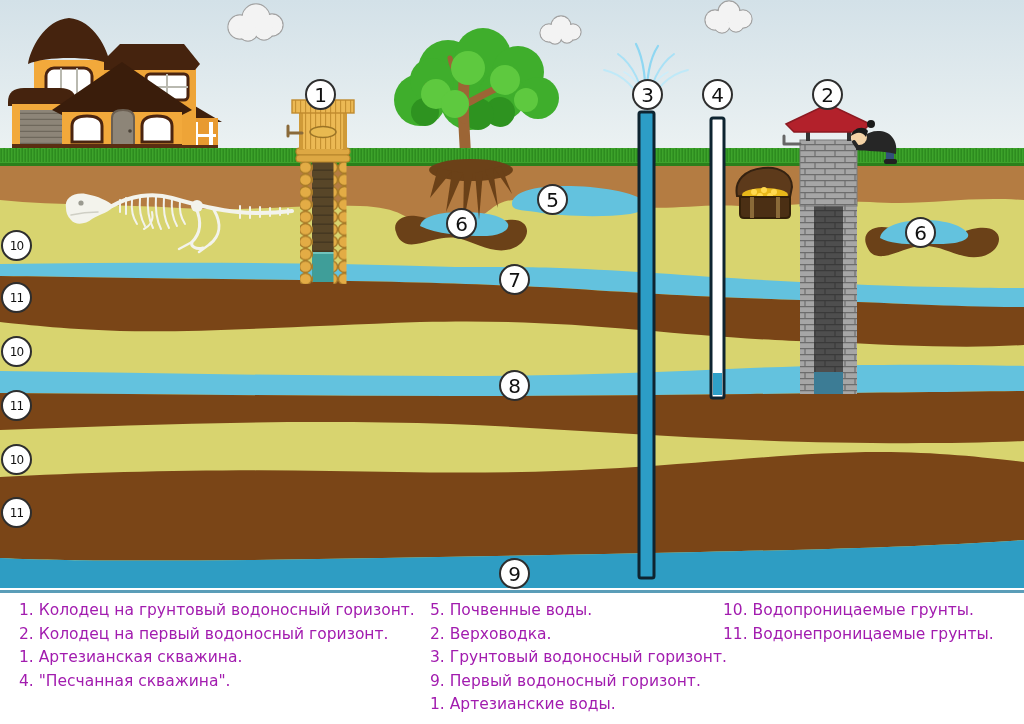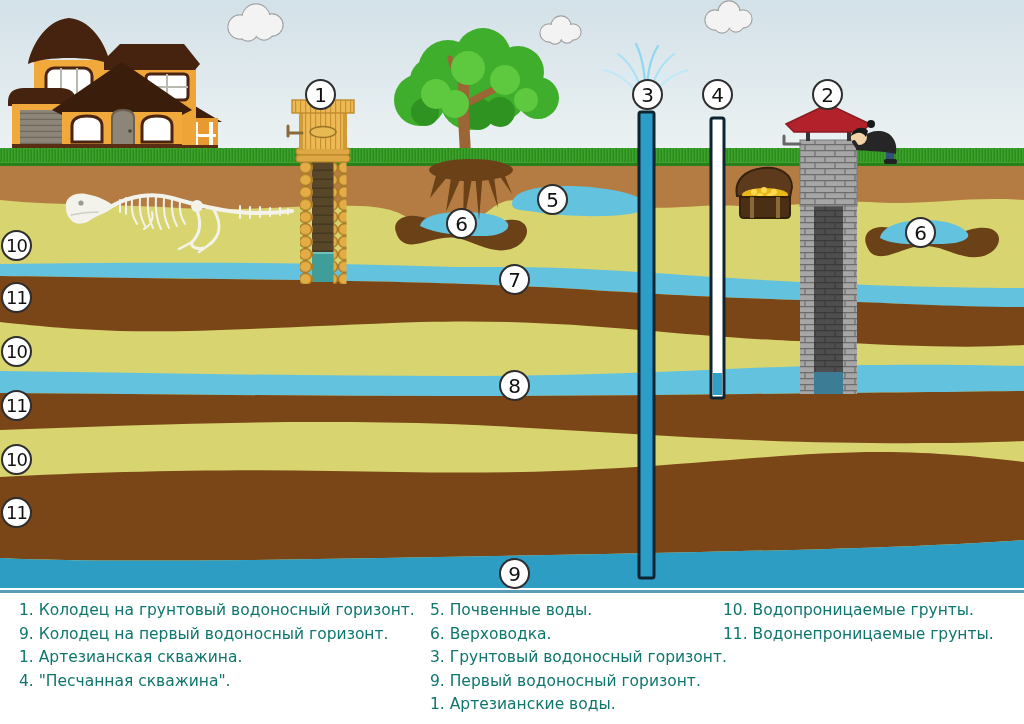--- a/index.html
+++ b/index.html
@@ -2,23 +2,23 @@
 <html><head>
 <meta charset="utf-8">
 <style>
   html,body{margin:0;padding:0;background:#fff;}
   .stage{position:relative;width:1024px;height:724px;background:#ffffff;overflow:hidden;
          font-family:"DejaVu Sans","Liberation Sans",sans-serif;}
   .stage svg{display:block;}
   .marker{position:absolute;width:31px;height:31px;box-sizing:border-box;border:2px solid #2e2e2e;
           border-radius:50%;background:#ffffff;display:flex;align-items:center;justify-content:center;
           font-size:20px;color:#111;line-height:1;}
-  .marker.sm{font-size:18px;letter-spacing:-1px;}
+  .marker.sm{font-size:12px;letter-spacing:-1px;}
   .legend{position:absolute;left:0;top:594px;width:1024px;height:130px;background:#fff;
-          font-size:15.5px;color:#0f766e;}
+          font-size:15.5px;color:#a21caf;}
   .legend .col{position:absolute;top:5px;}
   .legend .col div{line-height:23.6px;white-space:nowrap;}
   .col1{left:19px;} .col2{left:430px;} .col3{left:723px;}
 </style>
 </head>
 <body>
 
 <div class="stage">
 
 <svg width="1024" height="593" viewBox="0 0 1024 593">
@@ -326,27 +326,27 @@
 <div class="marker sm" style="left:1px;top:230px;">10</div>
 <div class="marker sm" style="left:1px;top:282px;">11</div>
 <div class="marker sm" style="left:1px;top:336px;">10</div>
 <div class="marker sm" style="left:1px;top:390px;">11</div>
 <div class="marker sm" style="left:1px;top:444px;">10</div>
 <div class="marker sm" style="left:1px;top:497px;">11</div>
 
 <div class="legend">
   <div class="col col1">
     <div>1. Колодец на грунтовый водоносный горизонт.</div>
-    <div>9. Колодец на первый водоносный горизонт.</div>
+    <div>2. Колодец на первый водоносный горизонт.</div>
     <div>1. Артезианская скважина.</div>
     <div>4. "Песчанная скважина".</div>
   </div>
   <div class="col col2">
     <div>5. Почвенные воды.</div>
-    <div>6. Верховодка.</div>
+    <div>2. Верховодка.</div>
     <div>3. Грунтовый водоносный горизонт.</div>
     <div>9. Первый водоносный горизонт.</div>
     <div>1. Артезианские воды.</div>
   </div>
   <div class="col col3">
     <div>10. Водопроницаемые грунты.</div>
     <div>11. Водонепроницаемые грунты.</div>
   </div>
 </div>
 

